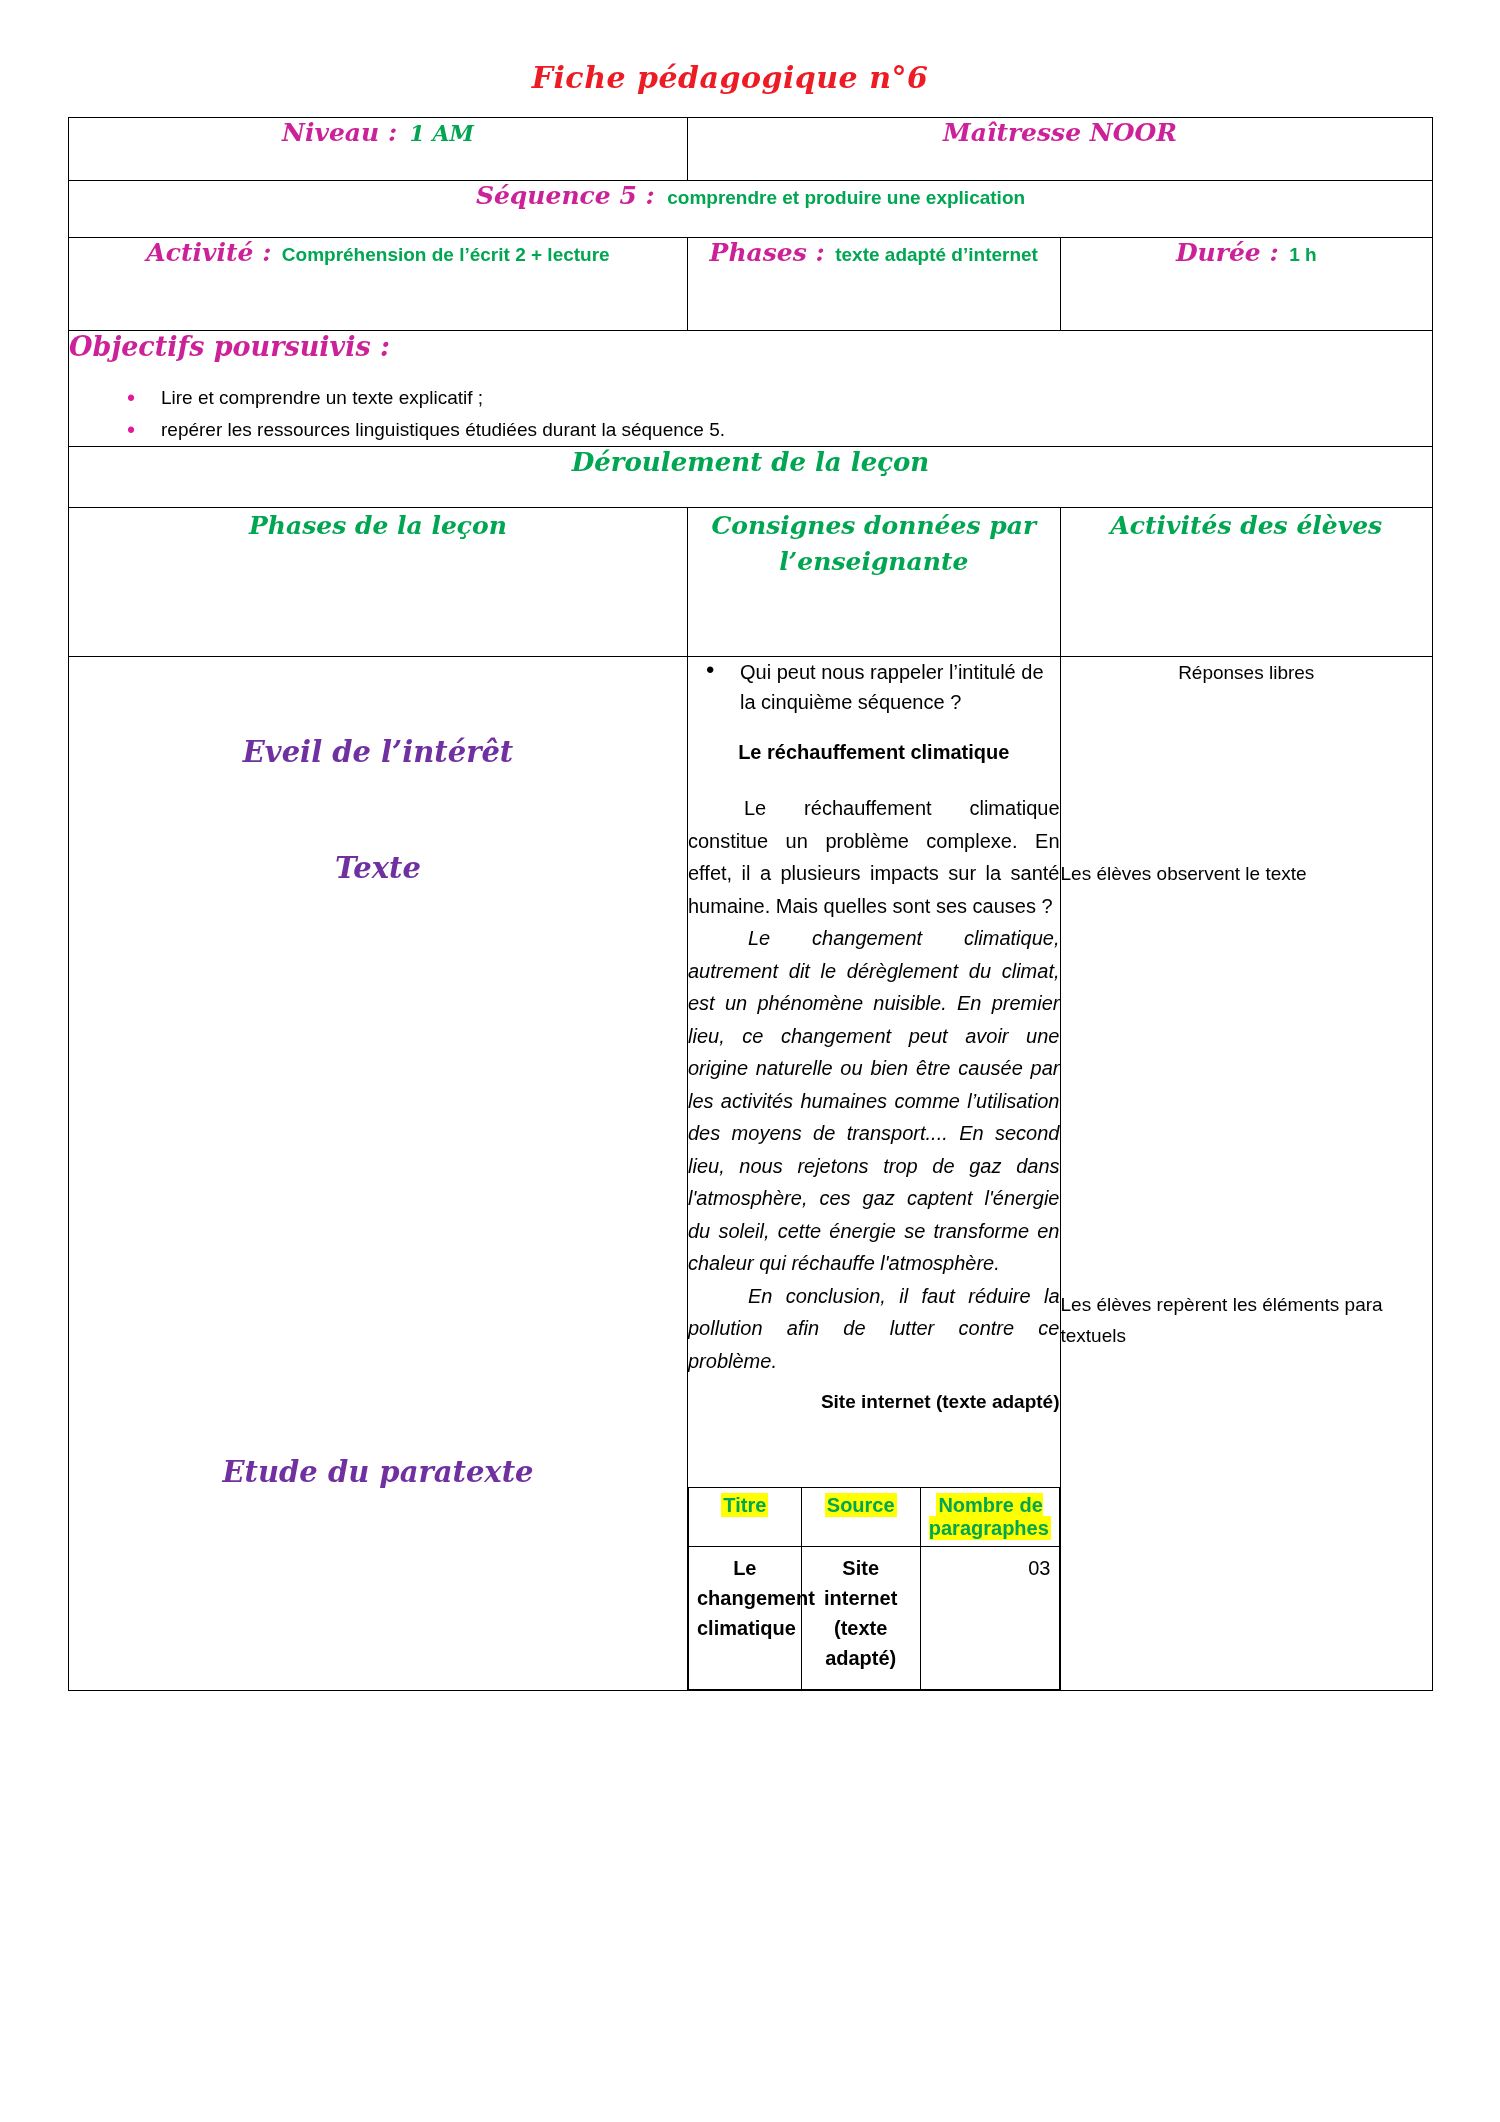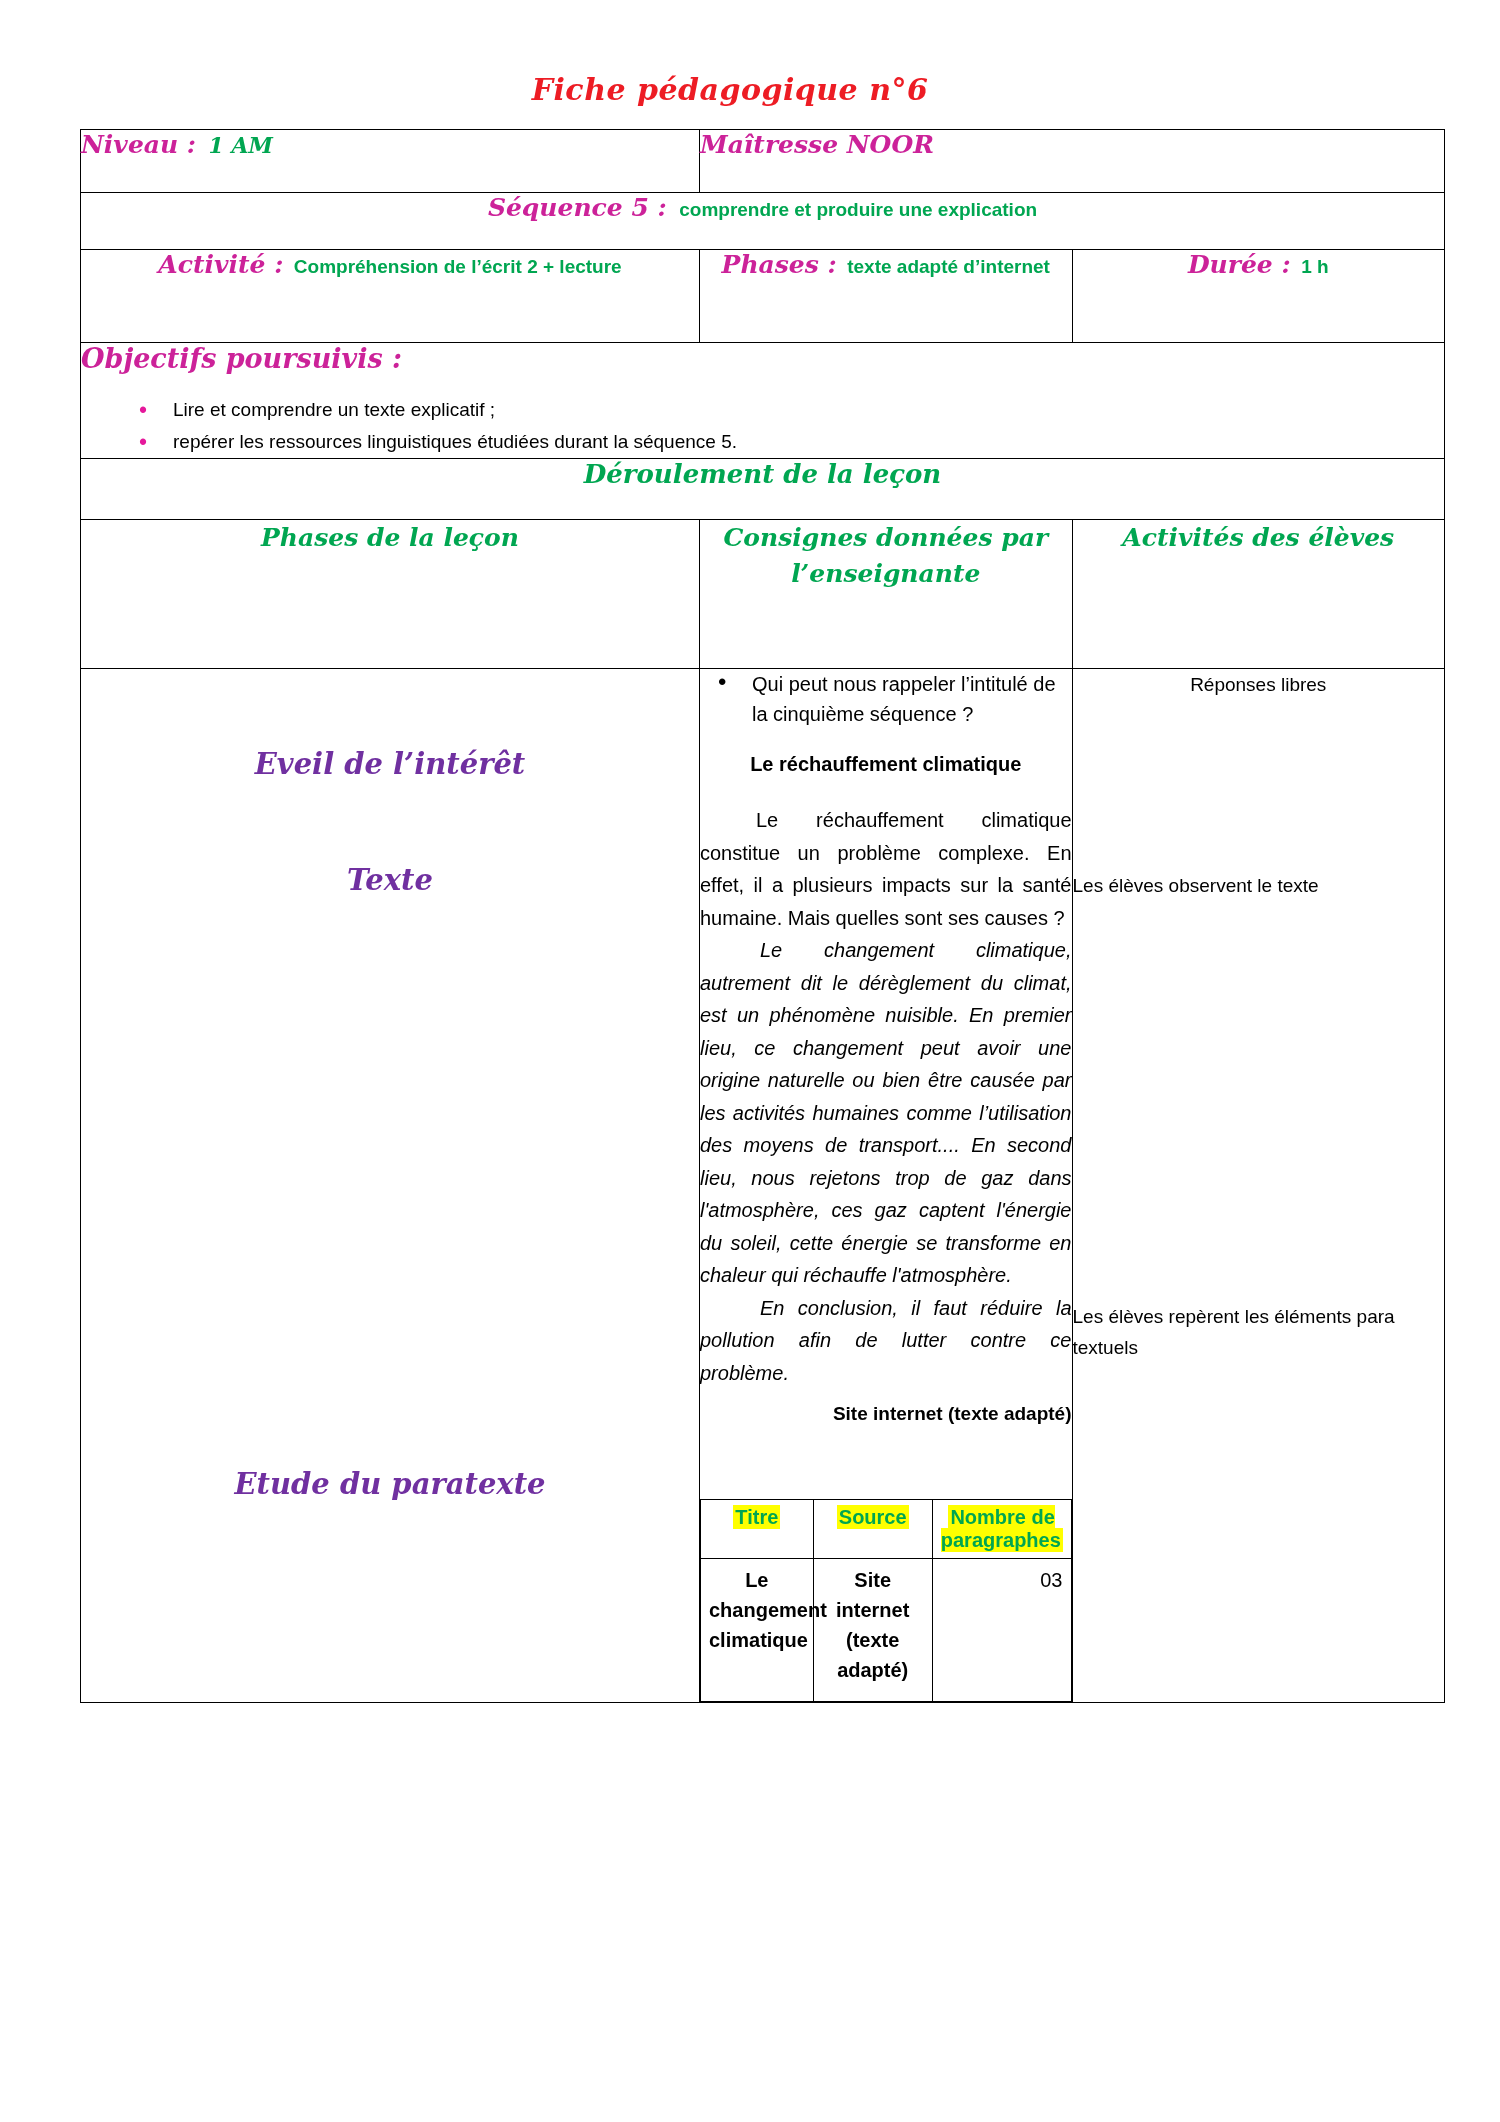--- a/index.html
+++ b/index.html
@@ -12,21 +12,21 @@
     height: 2122px;
     font-family: "Liberation Sans", sans-serif;
     color: #000000;
     position: relative;
   }
 
   .page {
     width: 1500px;
     height: 2032px;
     box-sizing: border-box;
-    padding: 12px;
+    padding: 0;
     position: relative;
   }
 
   .doc-title {
     text-align: center;
     color: #ED1C24;
     font-family: "DejaVu Serif", serif;
     font-style: italic;
     font-weight: bold;
     font-size: 30px;
@@ -44,21 +44,21 @@
     table-layout: fixed;
   }
   table.main > tbody > tr > td {
     border: 1.6px solid #000000;
     padding: 0;
     vertical-align: top;
   }
 
   
   .cell-center {
-    text-align: left;
+    text-align: center;
   }
   .row-niveau td {
     height: 62px;
     vertical-align: middle;
   }
   .lbl-script {
     font-family: "DejaVu Serif", serif;
     font-style: italic;
     font-weight: bold;
     font-size: 25px;

